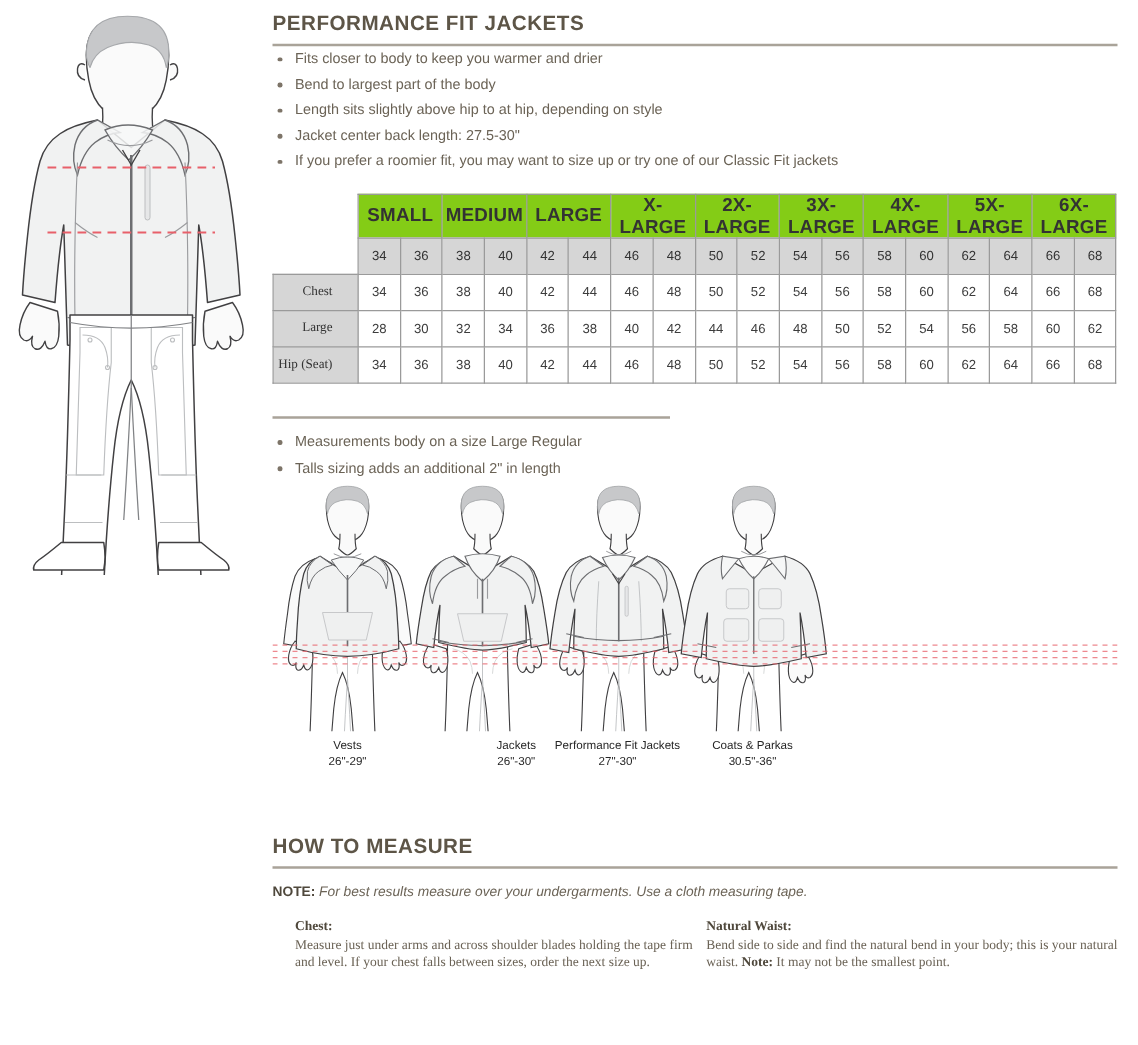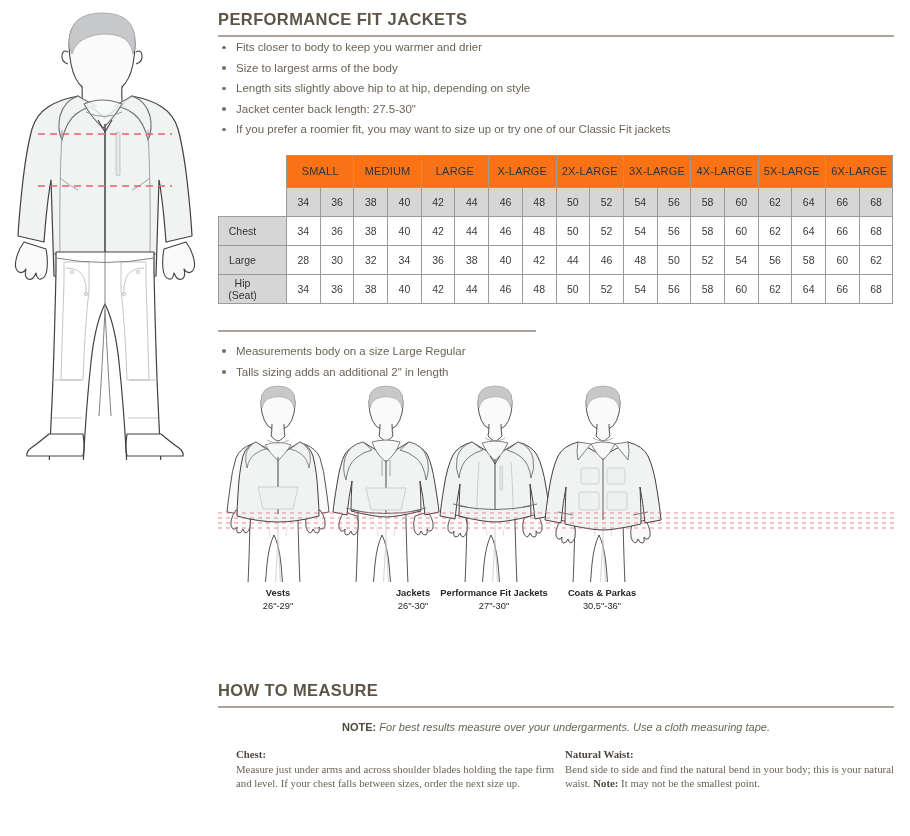--- a/index.html
+++ b/index.html
@@ -78,38 +78,39 @@
     color: #3c3c3c;
   }
   table.size-table td, table.size-table th {
     border: 1px solid #9a9a9a;
     text-align: center;
     font-weight: normal;
     padding: 0;
     height: 29px;
   }
   table.size-table th.group-head {
-    background: #f97316;
-    font-weight: normal;
-    font-size: 11px;
+    background: #84cc16;
+    font-weight: bold;
+    font-size: 15px;
     letter-spacing: 0.2px;
     color: #333333;
     height: 32px;
   }
   table.size-table td.num-head {
     background: #d6d6d6;
     font-size: 10.5px;
     color: #333333;
   }
   table.size-table td.row-label {
     background: #d6d6d6;
-    text-align: center;
+    text-align: right;
     padding-right: 20px;
     font-size: 10.5px;
     color: #333333;
+    font-family: Liberation Serif, serif;
   }
   table.size-table td.corner {
     border: none;
     background: transparent;
   }
   table.size-table td.val { background: #ffffff; }
 
   
   #garment-strip {
     position: relative;
@@ -125,31 +126,30 @@
   }
   .garment-label {
     position: absolute;
     text-align: center;
     font-size: 9.3px;
     line-height: 12.5px;
     color: #262626;
     white-space: nowrap;
     transform: translateX(-50%);
   }
-  .garment-label .g-name { font-weight: bold; display: block; }
+  .garment-label .g-name { font-weight: normal; display: block; }
   .garment-label .g-len  { display: block; }
 
   
   .note-line {
     font-size: 11px;
     line-height: 16px;
     color: #6b6356;
     font-style: italic;
     margin-top: 11px;
-    text-align: center;
   }
   .note-line .note-lead {
     font-style: normal;
     font-weight: bold;
     color: #4f483c;
   }
   .measure-cols {
     position: relative;
     margin-top: 12px;
     height: 60px;
@@ -254,21 +254,21 @@
 </div>
 
 <div id="content">
 
   <div style="padding-top:10px;">
     <h2 class="section-title">PERFORMANCE FIT JACKETS</h2>
     <div class="title-rule full"></div>
 
     <ul class="bullets">
       <li>Fits closer to body to keep you warmer and drier</li>
-      <li>Size to largest arms of the body</li>
+      <li>Bend to largest part of the body</li>
       <li>Length sits slightly above hip to at hip, depending on style</li>
       <li>Jacket center back length: 27.5-30"</li>
       <li>If you prefer a roomier fit, you may want to size up or try one of our Classic Fit jackets</li>
     </ul>
   </div>
 
   <div style="margin-top:15px;">
     <table class="size-table" id="size-table">
       <colgroup id="size-colgroup">
           <col style="width: 68px;">
@@ -557,21 +557,21 @@
       <div class="garment-label" style="left: 276px;">
         <span class="g-name">Performance Fit Jackets</span>
         <span class="g-len">27"-30"</span>
       </div>
       <div class="garment-label" style="left: 384px;">
         <span class="g-name">Coats &amp; Parkas</span>
         <span class="g-len">30.5"-36"</span>
       </div>
     </div>
 
-  <div style="margin-top:60px;">
+  <div style="margin-top:44px;">
     <h2 class="section-title">HOW TO MEASURE</h2>
     <div class="title-rule full"></div>
 
     <div class="note-line">
       <span class="note-lead">NOTE:</span>
       <span>For best results measure over your undergarments. Use a cloth measuring tape.</span>
     </div>
 
     <div class="measure-cols">
       <div class="measure-col" id="measure-col-chest">

